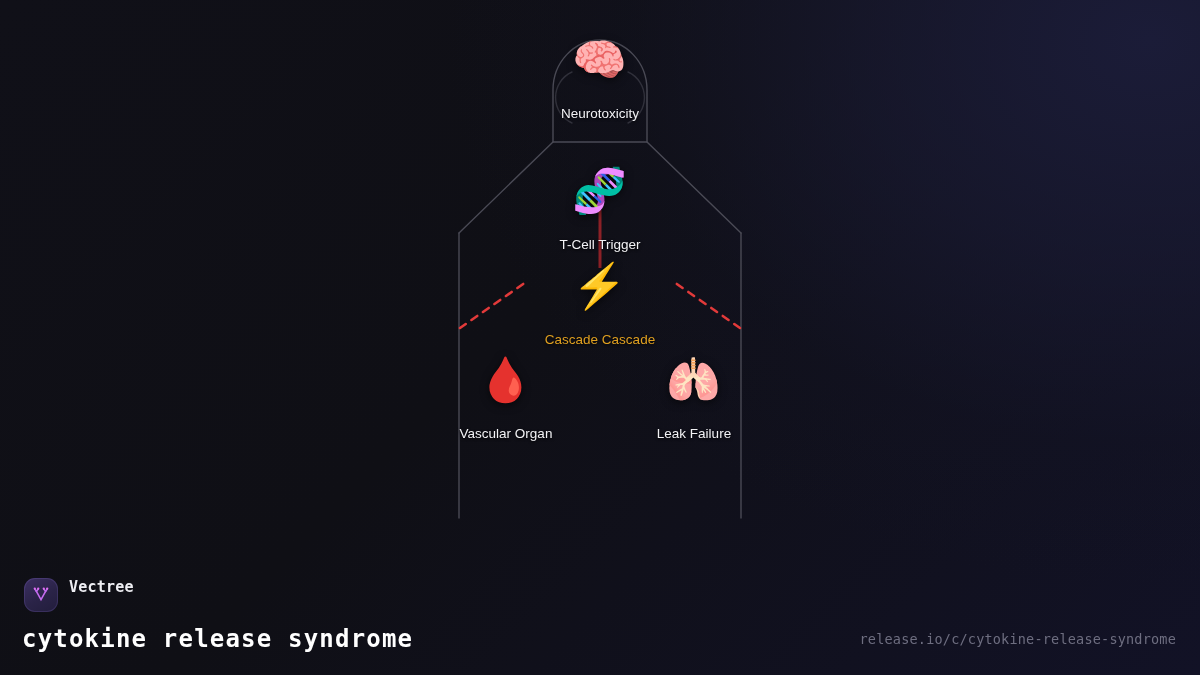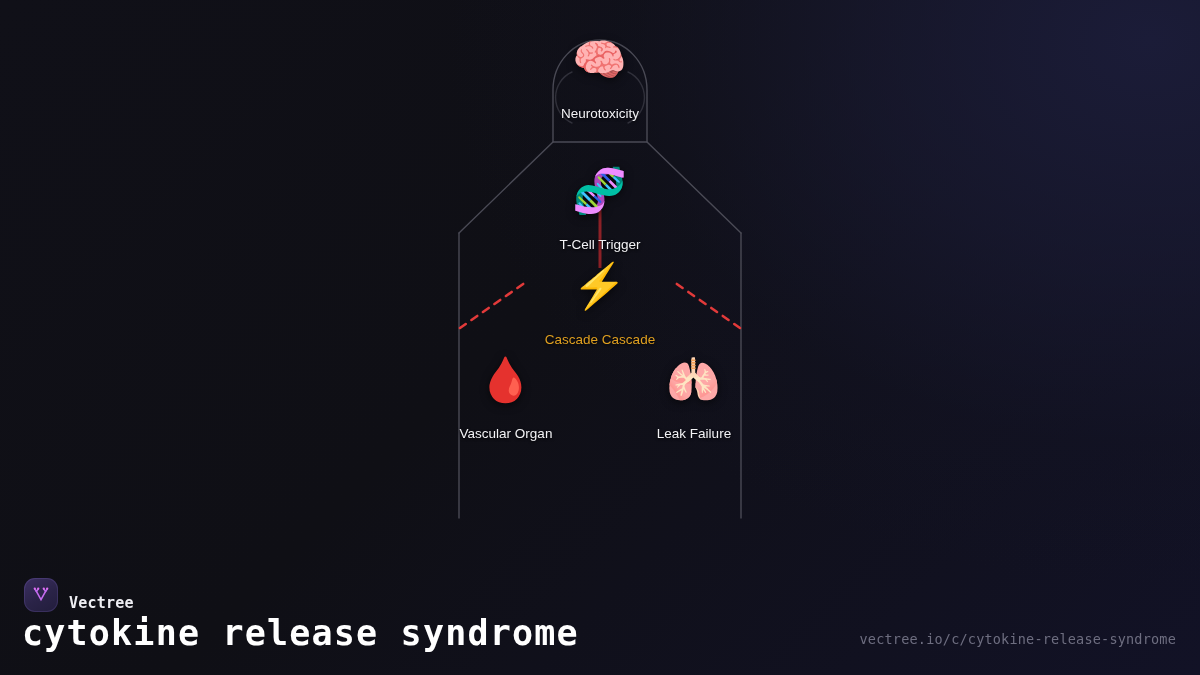--- a/index.html
+++ b/index.html
@@ -46,39 +46,39 @@
   .node.accent .label { color:#e0a020; }
 
   
   #footer {
     position:absolute; left:0; bottom:0;
     width:1200px; height:115px;
     padding:0 24px;
   }
   #brandrow {
     position:absolute; left:24px; top:18px;
-    display:flex; align-items:flex-end; gap:11px;
+    display:flex; align-items:flex-start; gap:11px;
   }
   #logo {
     width:34px; height:34px;
     border-radius:11px;
     background:linear-gradient(150deg,#3c2f62 0%, #2a2347 55%, #221d3c 100%);
     box-shadow:inset 0 0 0 1px rgba(150,120,230,0.18);
     display:flex; align-items:center; justify-content:center;
   }
   #brandname {
     font-family:"DejaVu Sans Mono","Liberation Mono",monospace;
     font-size:15px; font-weight:bold;
     color:#ededf2;
     letter-spacing:0.2px;
   }
   #pagetitle {
     position:absolute; left:22px; bottom:22px;
     font-family:"DejaVu Sans Mono","Liberation Mono",monospace;
-    font-size:35px; font-weight:bold;
+    font-size:24px; font-weight:bold;
     color:#ffffff;
     letter-spacing:1.2px;
     white-space:nowrap;
     text-align:right;
   }
   #pageurl {
     position:absolute; right:24px; bottom:28px;
     font-family:"DejaVu Sans Mono","Liberation Mono",monospace;
     font-size:13.5px;
     color:#6e6e80;
@@ -160,16 +160,16 @@
             <circle cx="9.0" cy="5.0" r="1.25"></circle>
             <circle cx="15.0" cy="5.0" r="1.25"></circle>
             <circle cx="18.8" cy="5.0" r="1.25"></circle>
           </g>
         </svg>
       </span>
       <span id="brandname">Vectree</span>
     </div>
 
     <div id="pagetitle">cytokine release syndrome</div>
-    <div id="pageurl">vectree.io/c/cytokine-release-syndrome</div>
+    <div id="pageurl">release.io/c/cytokine-release-syndrome</div>
 
   </div>
 </div>
 
 </body></html>

